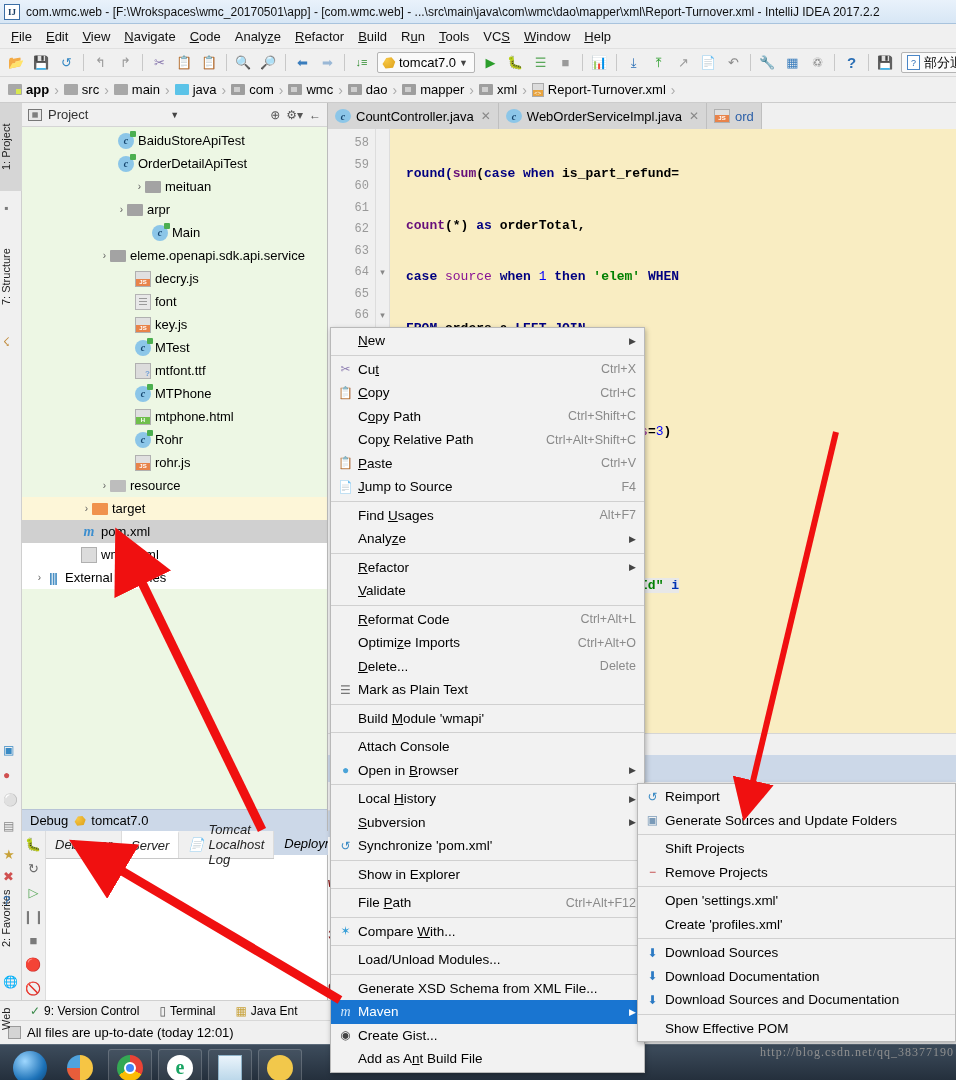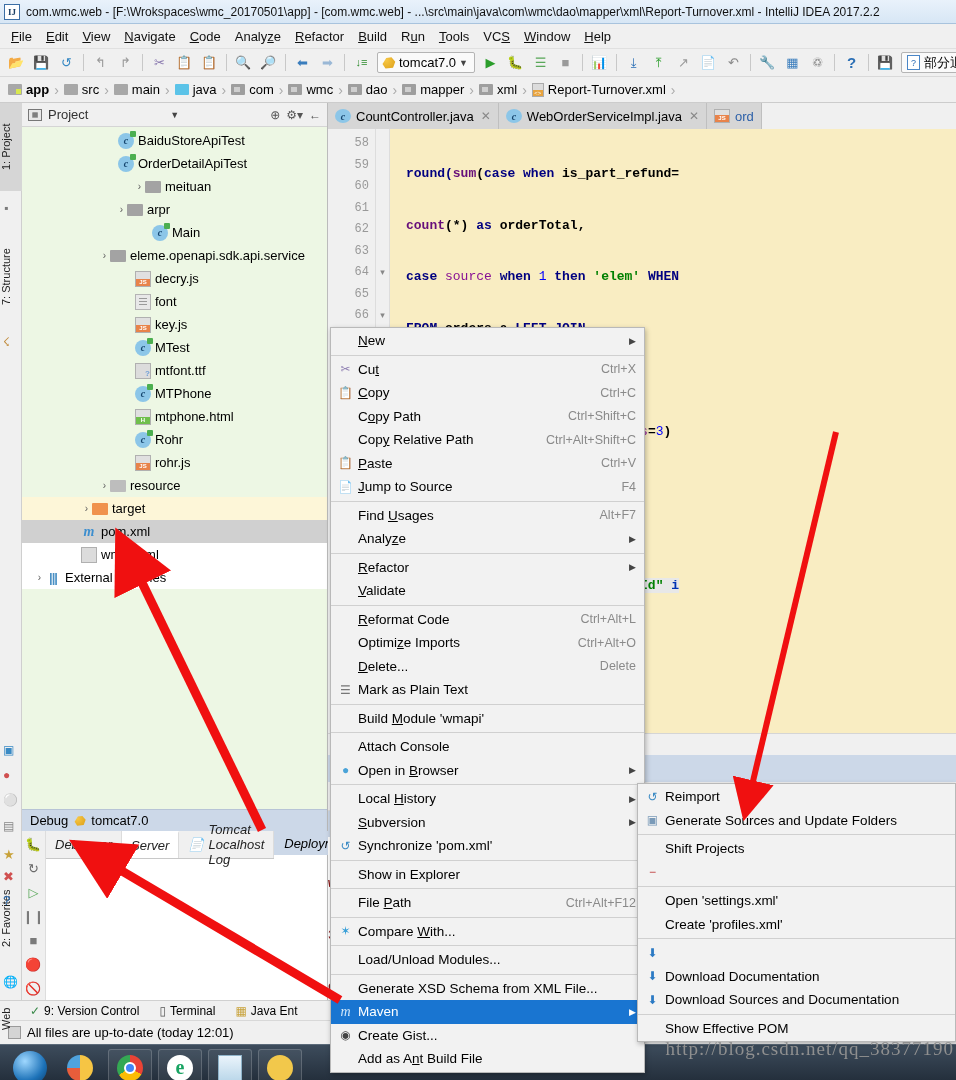--- a/index.html
+++ b/index.html
@@ -330,21 +330,21 @@
     font-size:20px;font-weight:bold;display:flex;align-items:center;justify-content:center;
     font-family:"Liberation Serif",serif;}
   .jsico{width:26px;height:26px;border-radius:50%;
     background:conic-gradient(#f6c544 0 50%, #e85d3b 0 75%, #4fa3dd 0 100%);}
   .note{width:24px;height:26px;background:linear-gradient(#eaf4fb,#bcd8ea);border:1px solid #8fb3c9;}
   .yellowish{width:26px;height:26px;border-radius:50%;background:#f2c84b;}
 
   
   .watermark{
     position:absolute; right:2px; bottom:20px;
-    font-family:"Liberation Serif", serif; font-size:19px;
+    font-family:"Liberation Serif", serif; font-size:12px;
     color:#8f8f8f; letter-spacing:1px; z-index:60; white-space:nowrap;
   }
 
   
   .arrows{position:absolute;left:0;top:0;width:956px;height:1080px;pointer-events:none;z-index:70;}
 </style>
 </head>
 <body>
 
 <div id="app">
@@ -943,33 +943,35 @@
       <span class="ctx-ico" style="color:#7a9ab8;">▣</span>
       <span class="ctx-label">Generate Sources and Update Folders</span>
     </div>
     <div class="ctx-sep"></div>
     <div class="ctx-item">
       <span class="ctx-ico"></span>
       <span class="ctx-label">Shift Projects</span>
     </div>
     <div class="ctx-item">
       <span class="ctx-ico" style="color:#c04040;">−</span>
+      <span class="ctx-label">Remove Projects</span>
     </div>
     <div class="ctx-sep"></div>
     <div class="ctx-item">
       <span class="ctx-ico"></span>
       <span class="ctx-label">Open 'settings.xml'</span>
     </div>
     <div class="ctx-item">
       <span class="ctx-ico"></span>
       <span class="ctx-label">Create 'profiles.xml'</span>
     </div>
     <div class="ctx-sep"></div>
     <div class="ctx-item">
       <span class="ctx-ico" style="color:#2b7ac4;">⬇</span>
+      <span class="ctx-label">Download Sources</span>
     </div>
     <div class="ctx-item">
       <span class="ctx-ico" style="color:#2b7ac4;">⬇</span>
       <span class="ctx-label">Download Documentation</span>
     </div>
     <div class="ctx-item">
       <span class="ctx-ico" style="color:#2b7ac4;">⬇</span>
       <span class="ctx-label">Download Sources and Documentation</span>
     </div>
     <div class="ctx-sep"></div>

